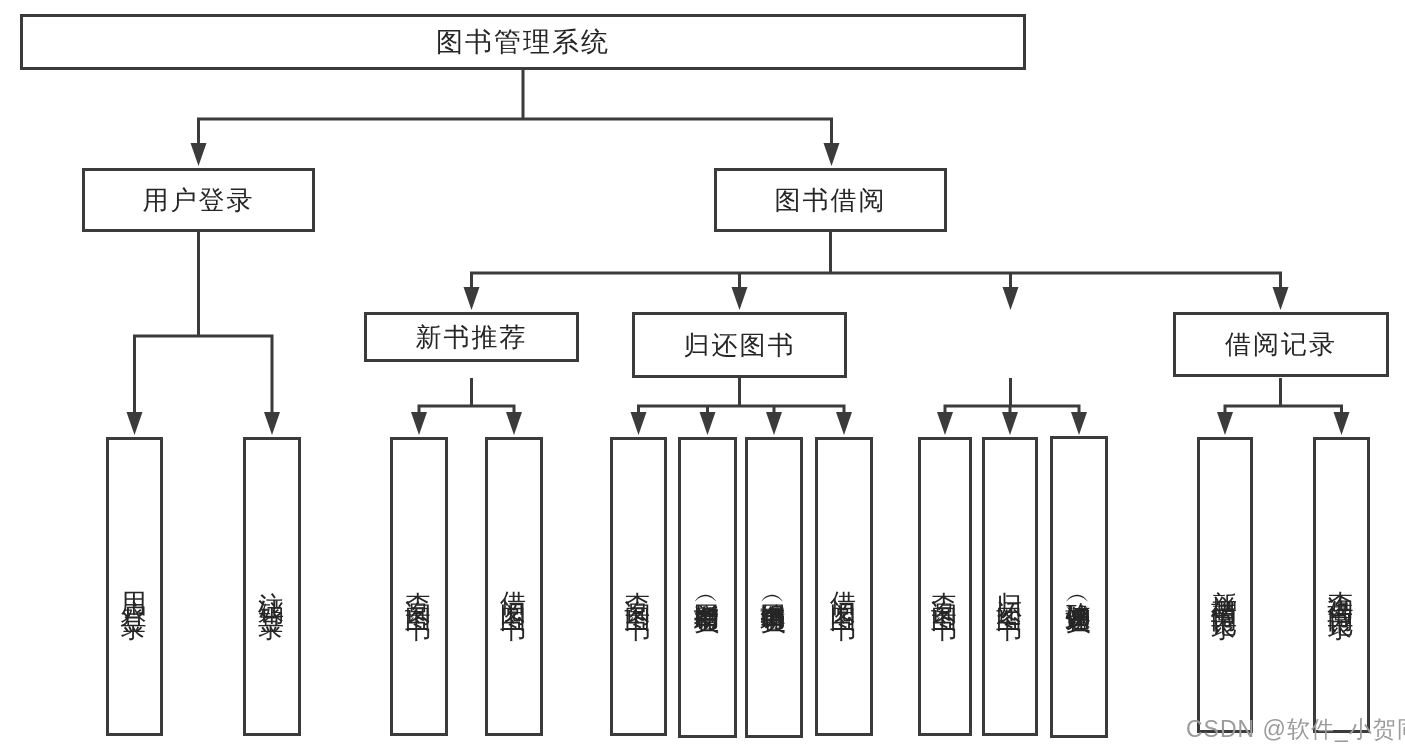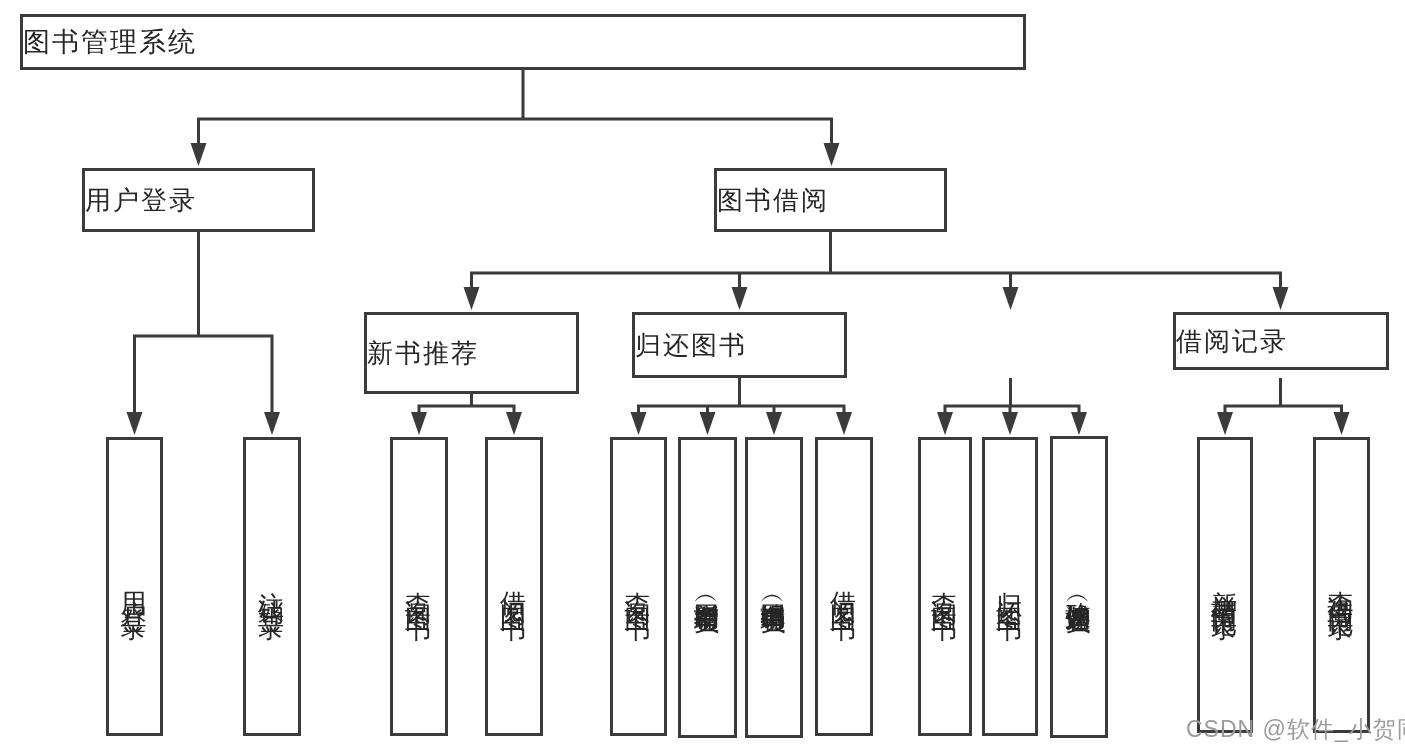--- a/index.html
+++ b/index.html
@@ -22,21 +22,21 @@
     left: 0; top: 0;
     z-index: 0;
   }
   .node {
     position: absolute;
     box-sizing: border-box;
     background: #ffffff;
     border: 3px solid #3b3b3b;
     display: flex;
     align-items: center;
-    justify-content: flex-start;
+    justify-content: center;
     z-index: 1;
     color: #262626;
   }
   .node .lbl {
     font-size: 26px;
     letter-spacing: 2px;
     white-space: nowrap;
     color: #262626;
   }
   .node.root .lbl { font-size: 27px; }
@@ -125,27 +125,27 @@
     <span class="lbl">图书管理系统</span>
   </div>
 
   <div class="node" style="left:82px; top:168px; width:233px; height:64px;">
     <span class="lbl">用户登录</span>
   </div>
   <div class="node" style="left:714px; top:168px; width:233px; height:64px;">
     <span class="lbl">图书借阅</span>
   </div>
 
-  <div class="node" style="left:364px; top:312px; width:215px; height:82px;">
+  <div class="node" style="left:364px; top:312px; width:215px; height:50px;">
     <span class="lbl">新书推荐</span>
   </div>
   <div class="node" style="left:632px; top:312px; width:215px; height:66px;">
     <span class="lbl">归还图书</span>
   </div>
-  <div class="node" style="left:1173px; top:312px; width:216px; height:58px;">
+  <div class="node" style="left:1173px; top:312px; width:216px; height:65px;">
     <span class="lbl">借阅记录</span>
   </div>
 
   <div class="leaf" style="left:106px; top:437px; width:57px; height:299px;">
     <span class="vlbl">用户登录</span>
   </div>
   <div class="leaf" style="left:243px; top:437px; width:58px; height:299px;">
     <span class="vlbl">注销登录</span>
   </div>
 

